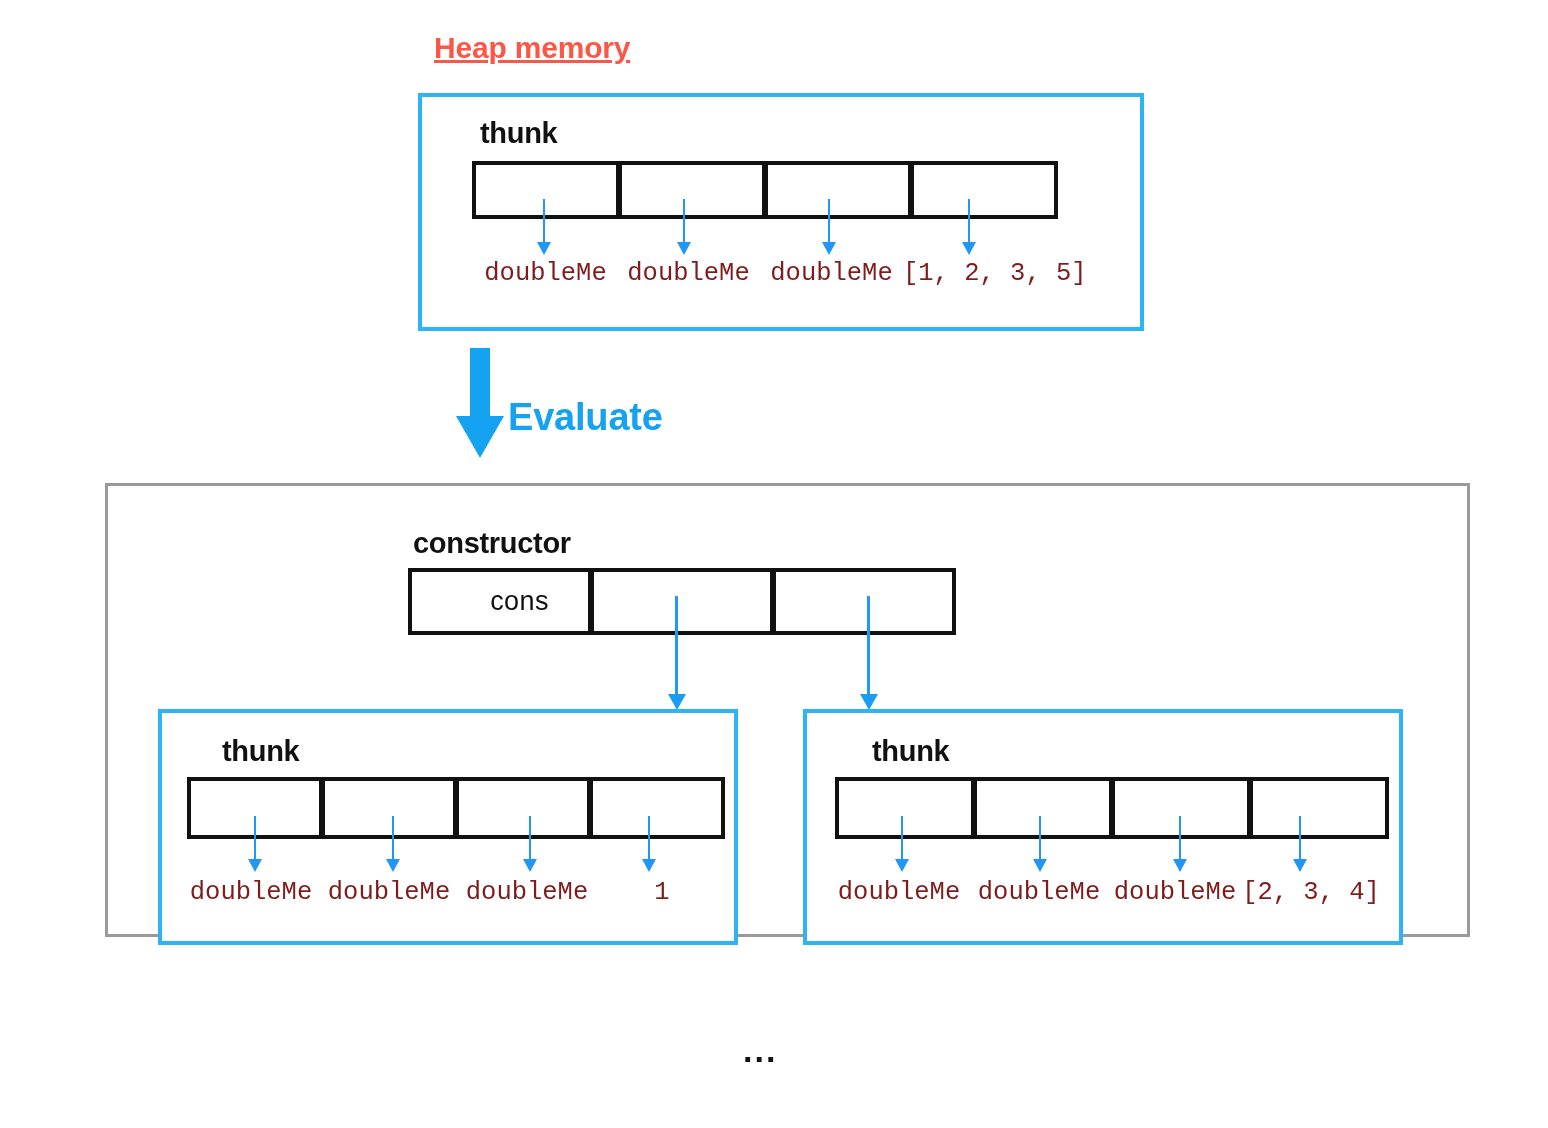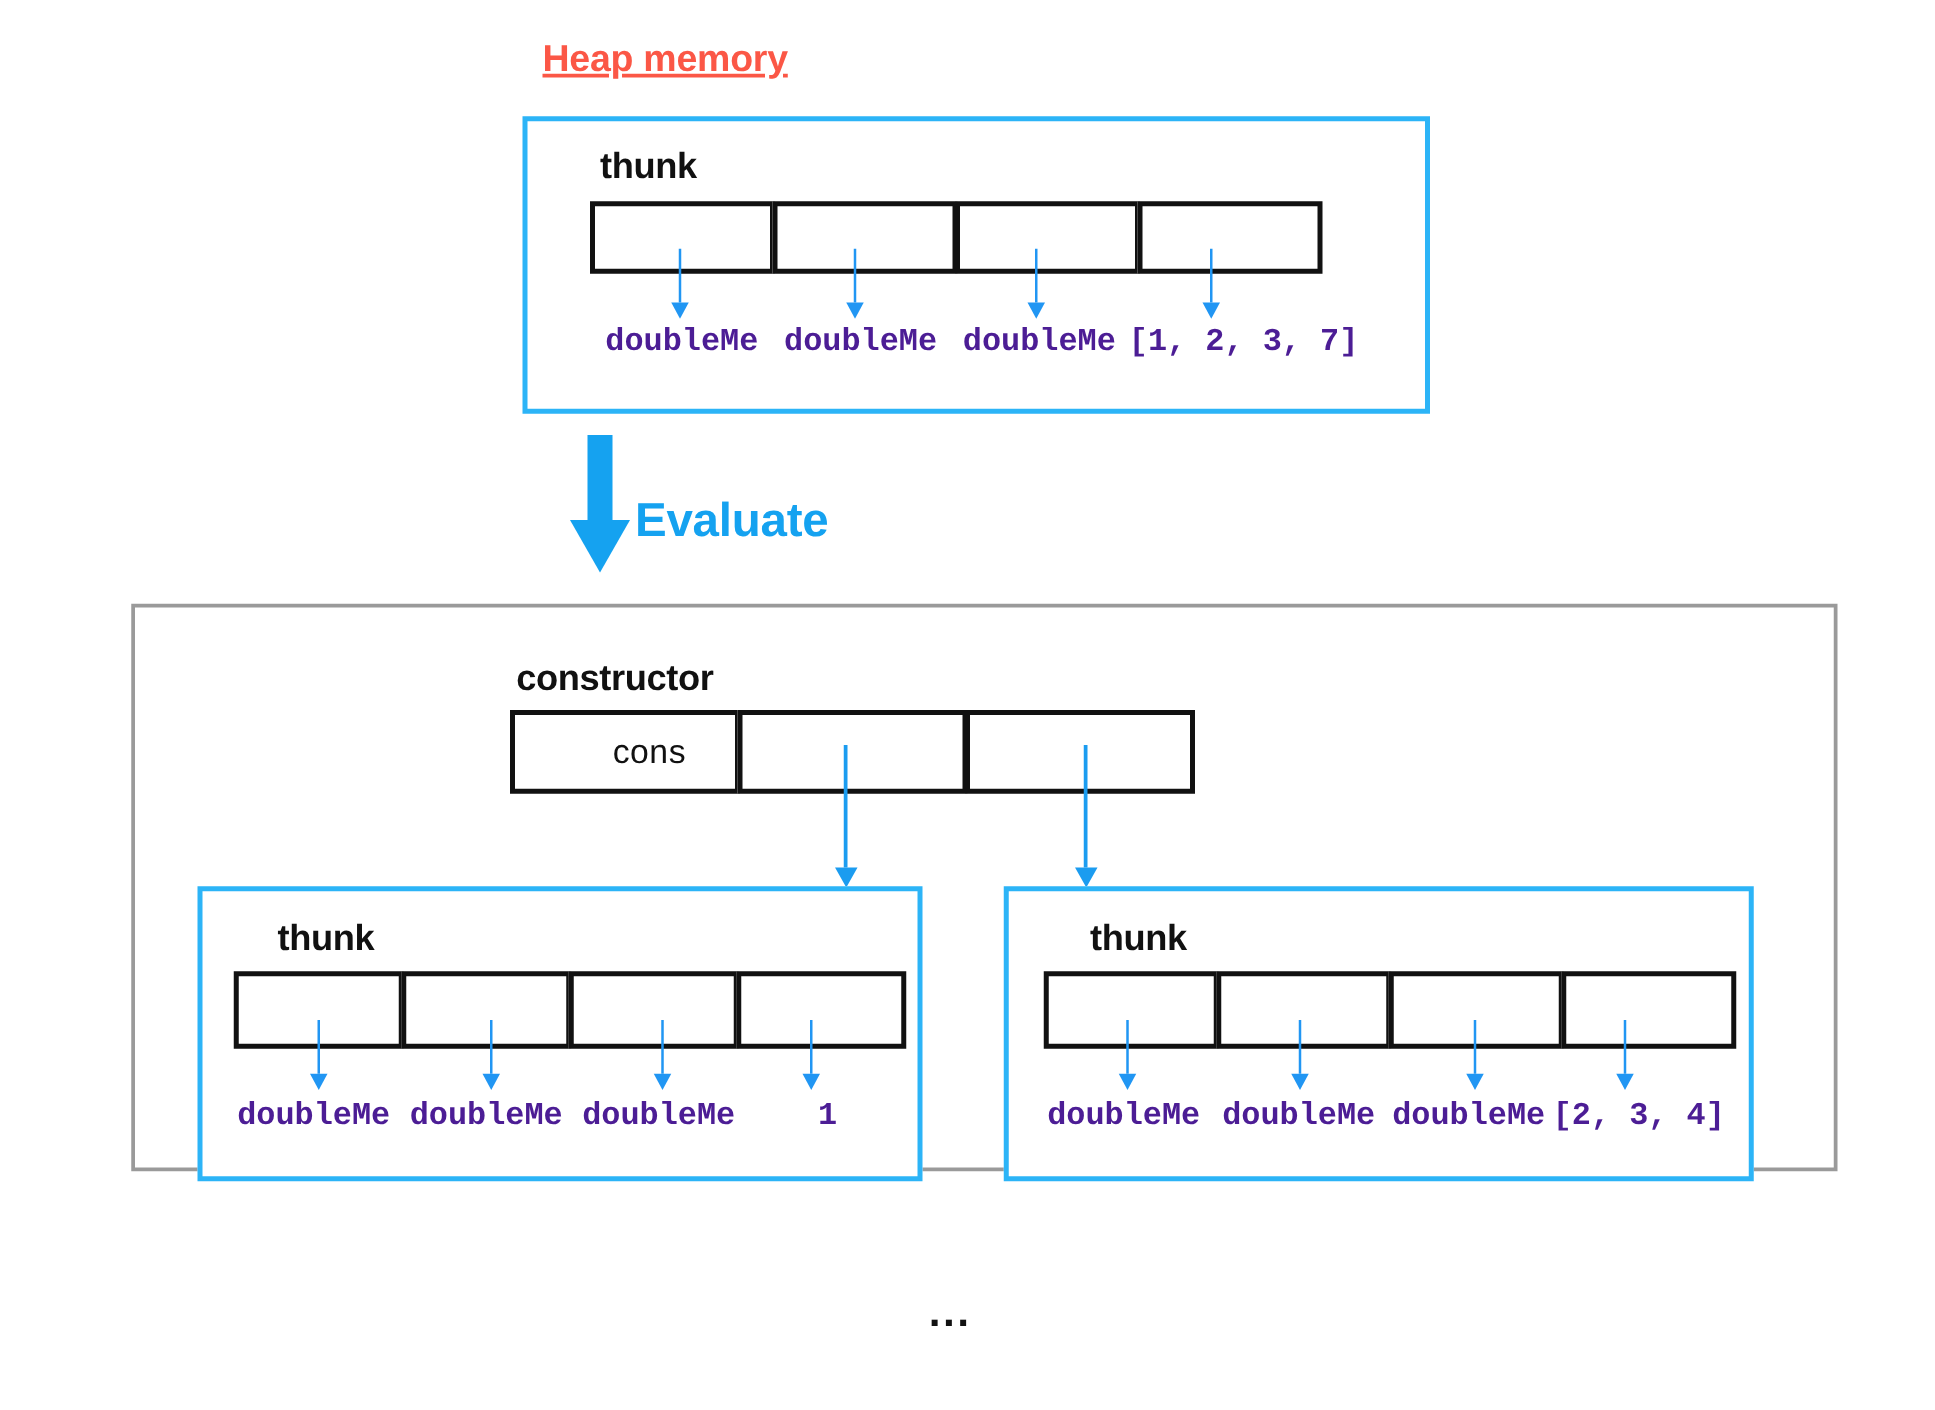--- a/index.html
+++ b/index.html
@@ -55,21 +55,21 @@
   .cell:first-child{margin-left:0;}
   .cell-text{
     font-size:27px;color:#111;font-family:"Liberation Sans", sans-serif;
     letter-spacing:0.4px;
   }
 
   
   .valrow{
     display:flex;
     font-family:"Liberation Mono","DejaVu Sans Mono",monospace;
-    font-weight:bold;font-size:25.5px;color:#4c1d95;
+    font-weight:normal;font-size:25.5px;color:#7f1d1d;
     white-space:pre;
   }
   .valrow span{text-align:center;}
 
   
   .thin-arrow{width:14px;}
   .thin-arrow .shaft{
     position:absolute;left:6px;top:0;width:2px;background:#2196f3;
   }
   .thin-arrow .head{
@@ -139,21 +139,21 @@
   </div>
   <div class="abs thin-arrow" style="left:540px;top:102px;height:56px;">
     <div class="shaft" style="height:43px;"></div>
       <div class="head" style="top:43px;"></div>
   </div>
 
   <div class="abs valrow" style="left:52px;top:162px;">
     <span style="width:143px;">doubleMe</span>
     <span style="width:143px;">doubleMe</span>
     <span style="width:143px;">doubleMe</span>
-    <span style="width:183px;">[1, 2, 3, 7]</span>
+    <span style="width:183px;">[1, 2, 3, 5]</span>
   </div>
 </div>
 
 <div class="abs big-arrow">
   <div class="shaft"></div>
     <div class="head"></div>
 </div>
 <div class="abs eval-label">Evaluate</div>
 
 <div class="abs gray-box" style="left:105px;top:483px;width:1365px;height:454px;">

